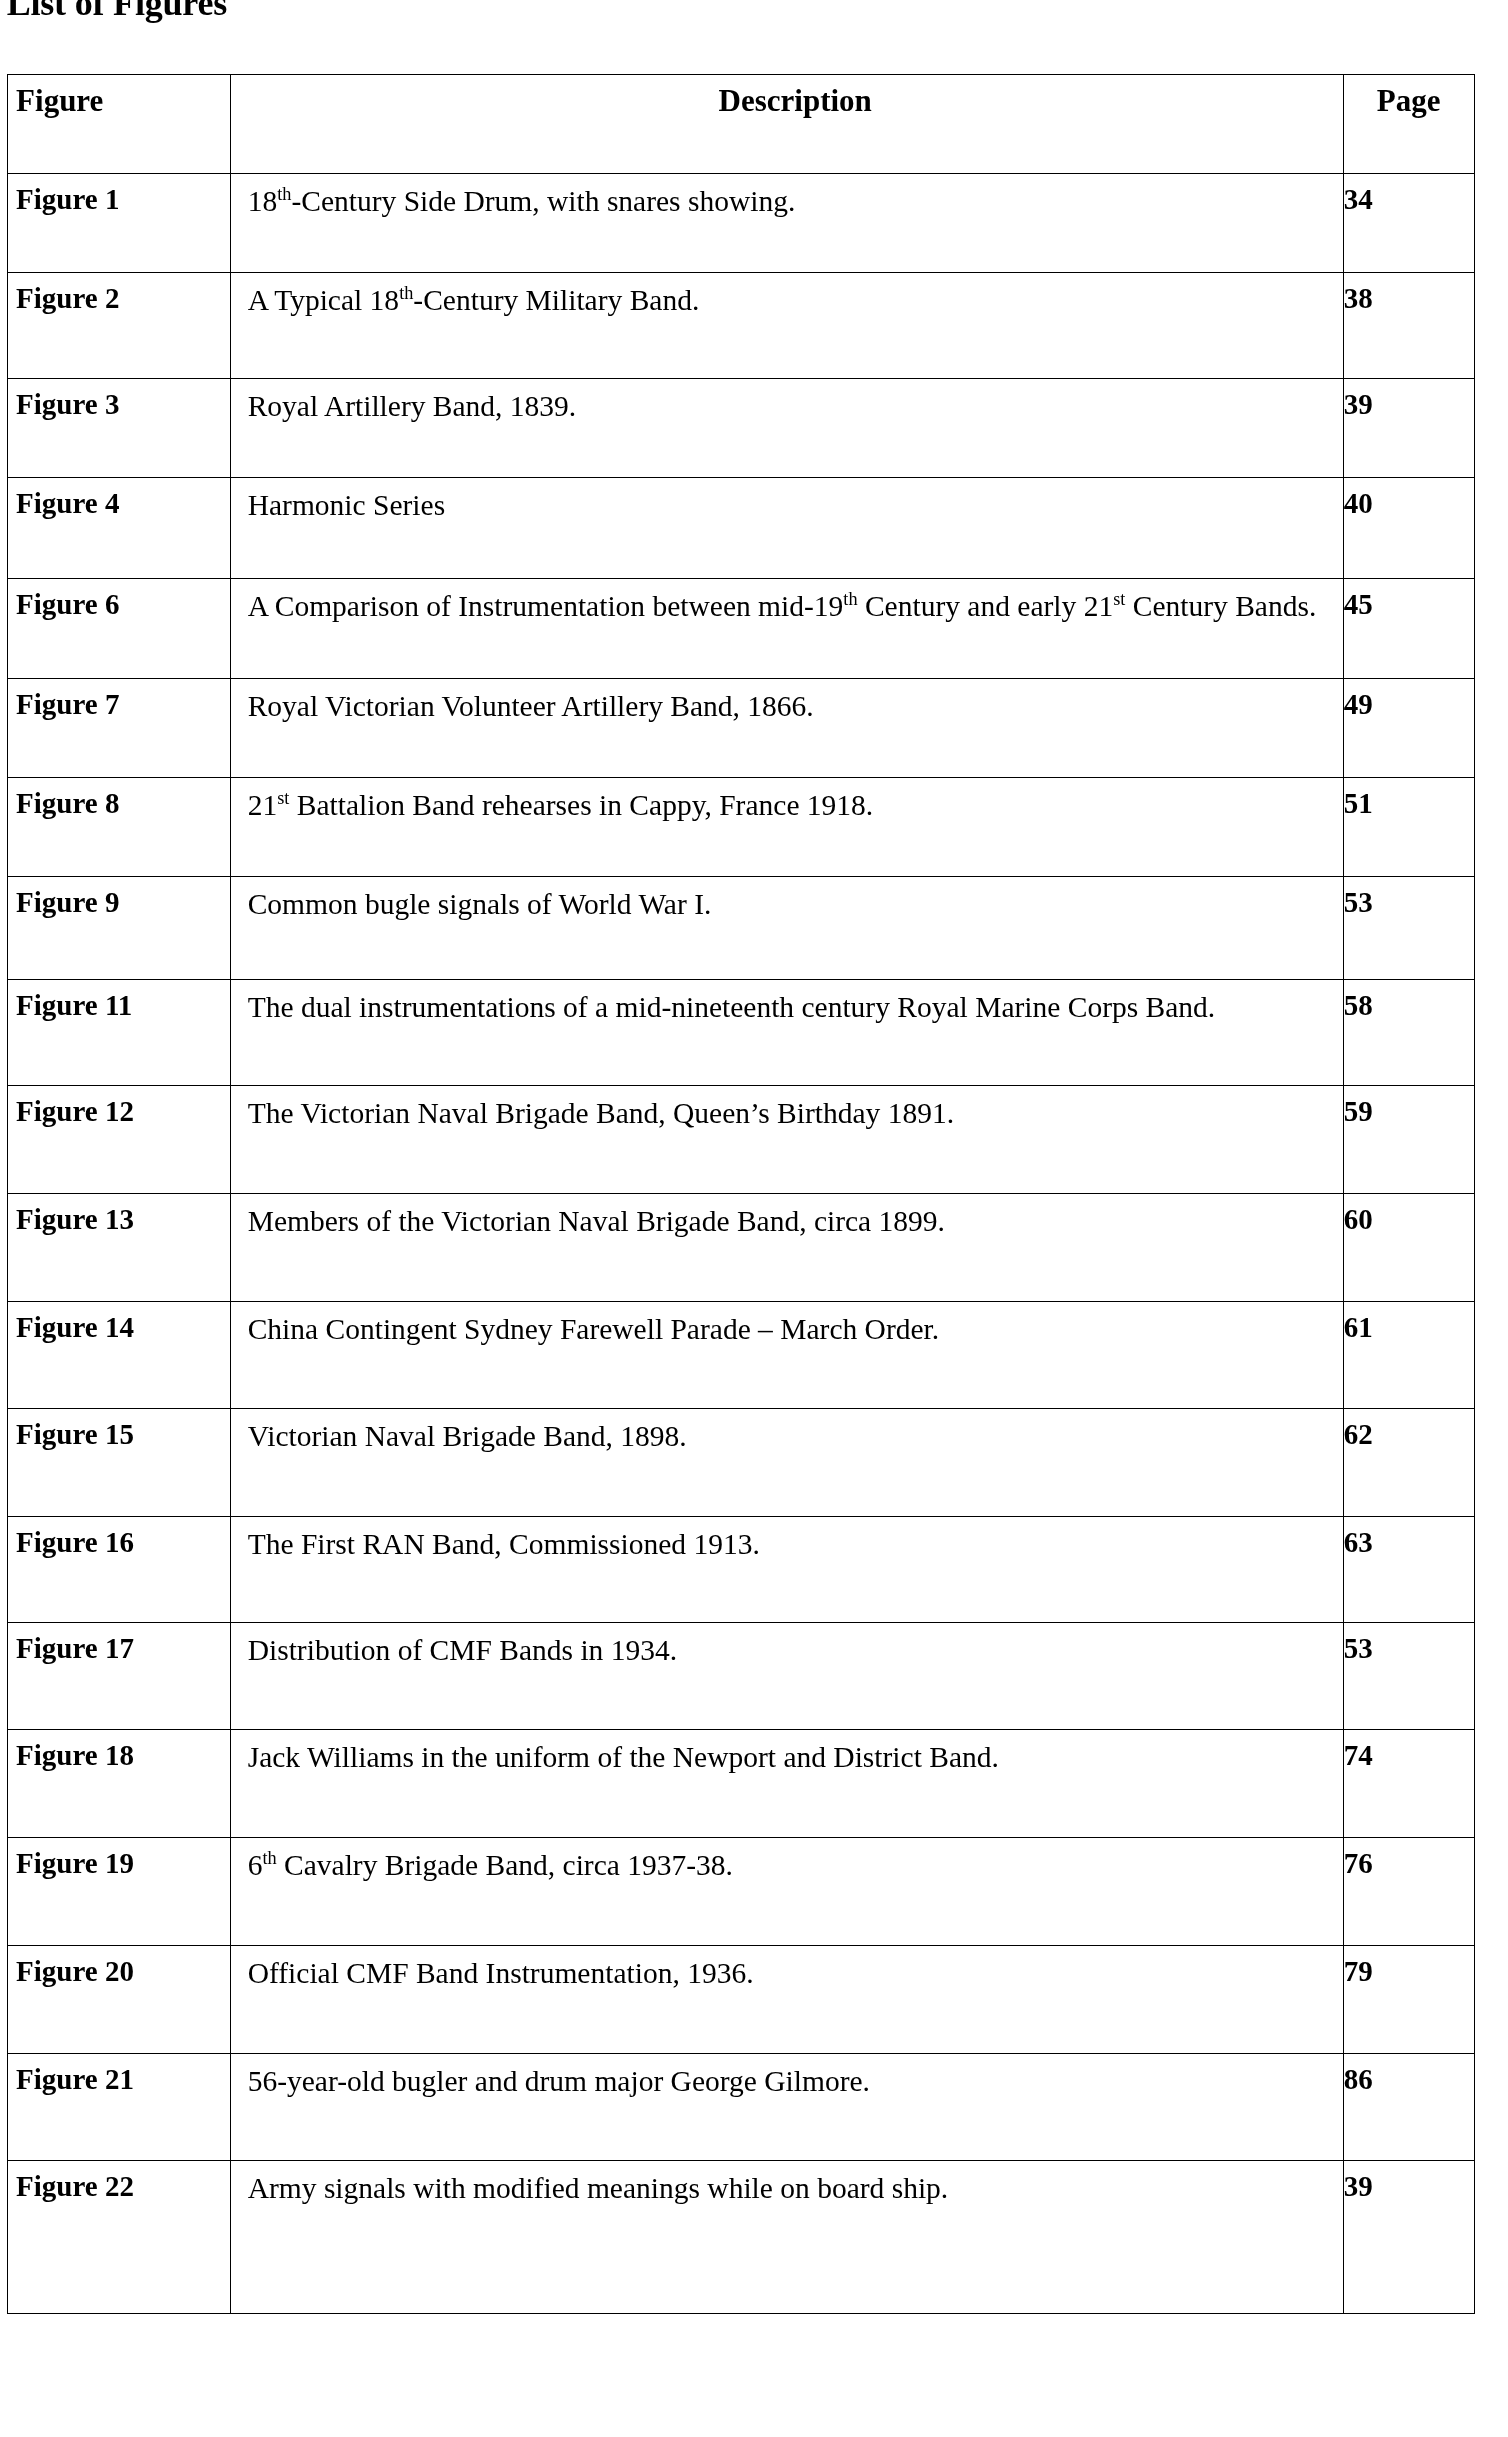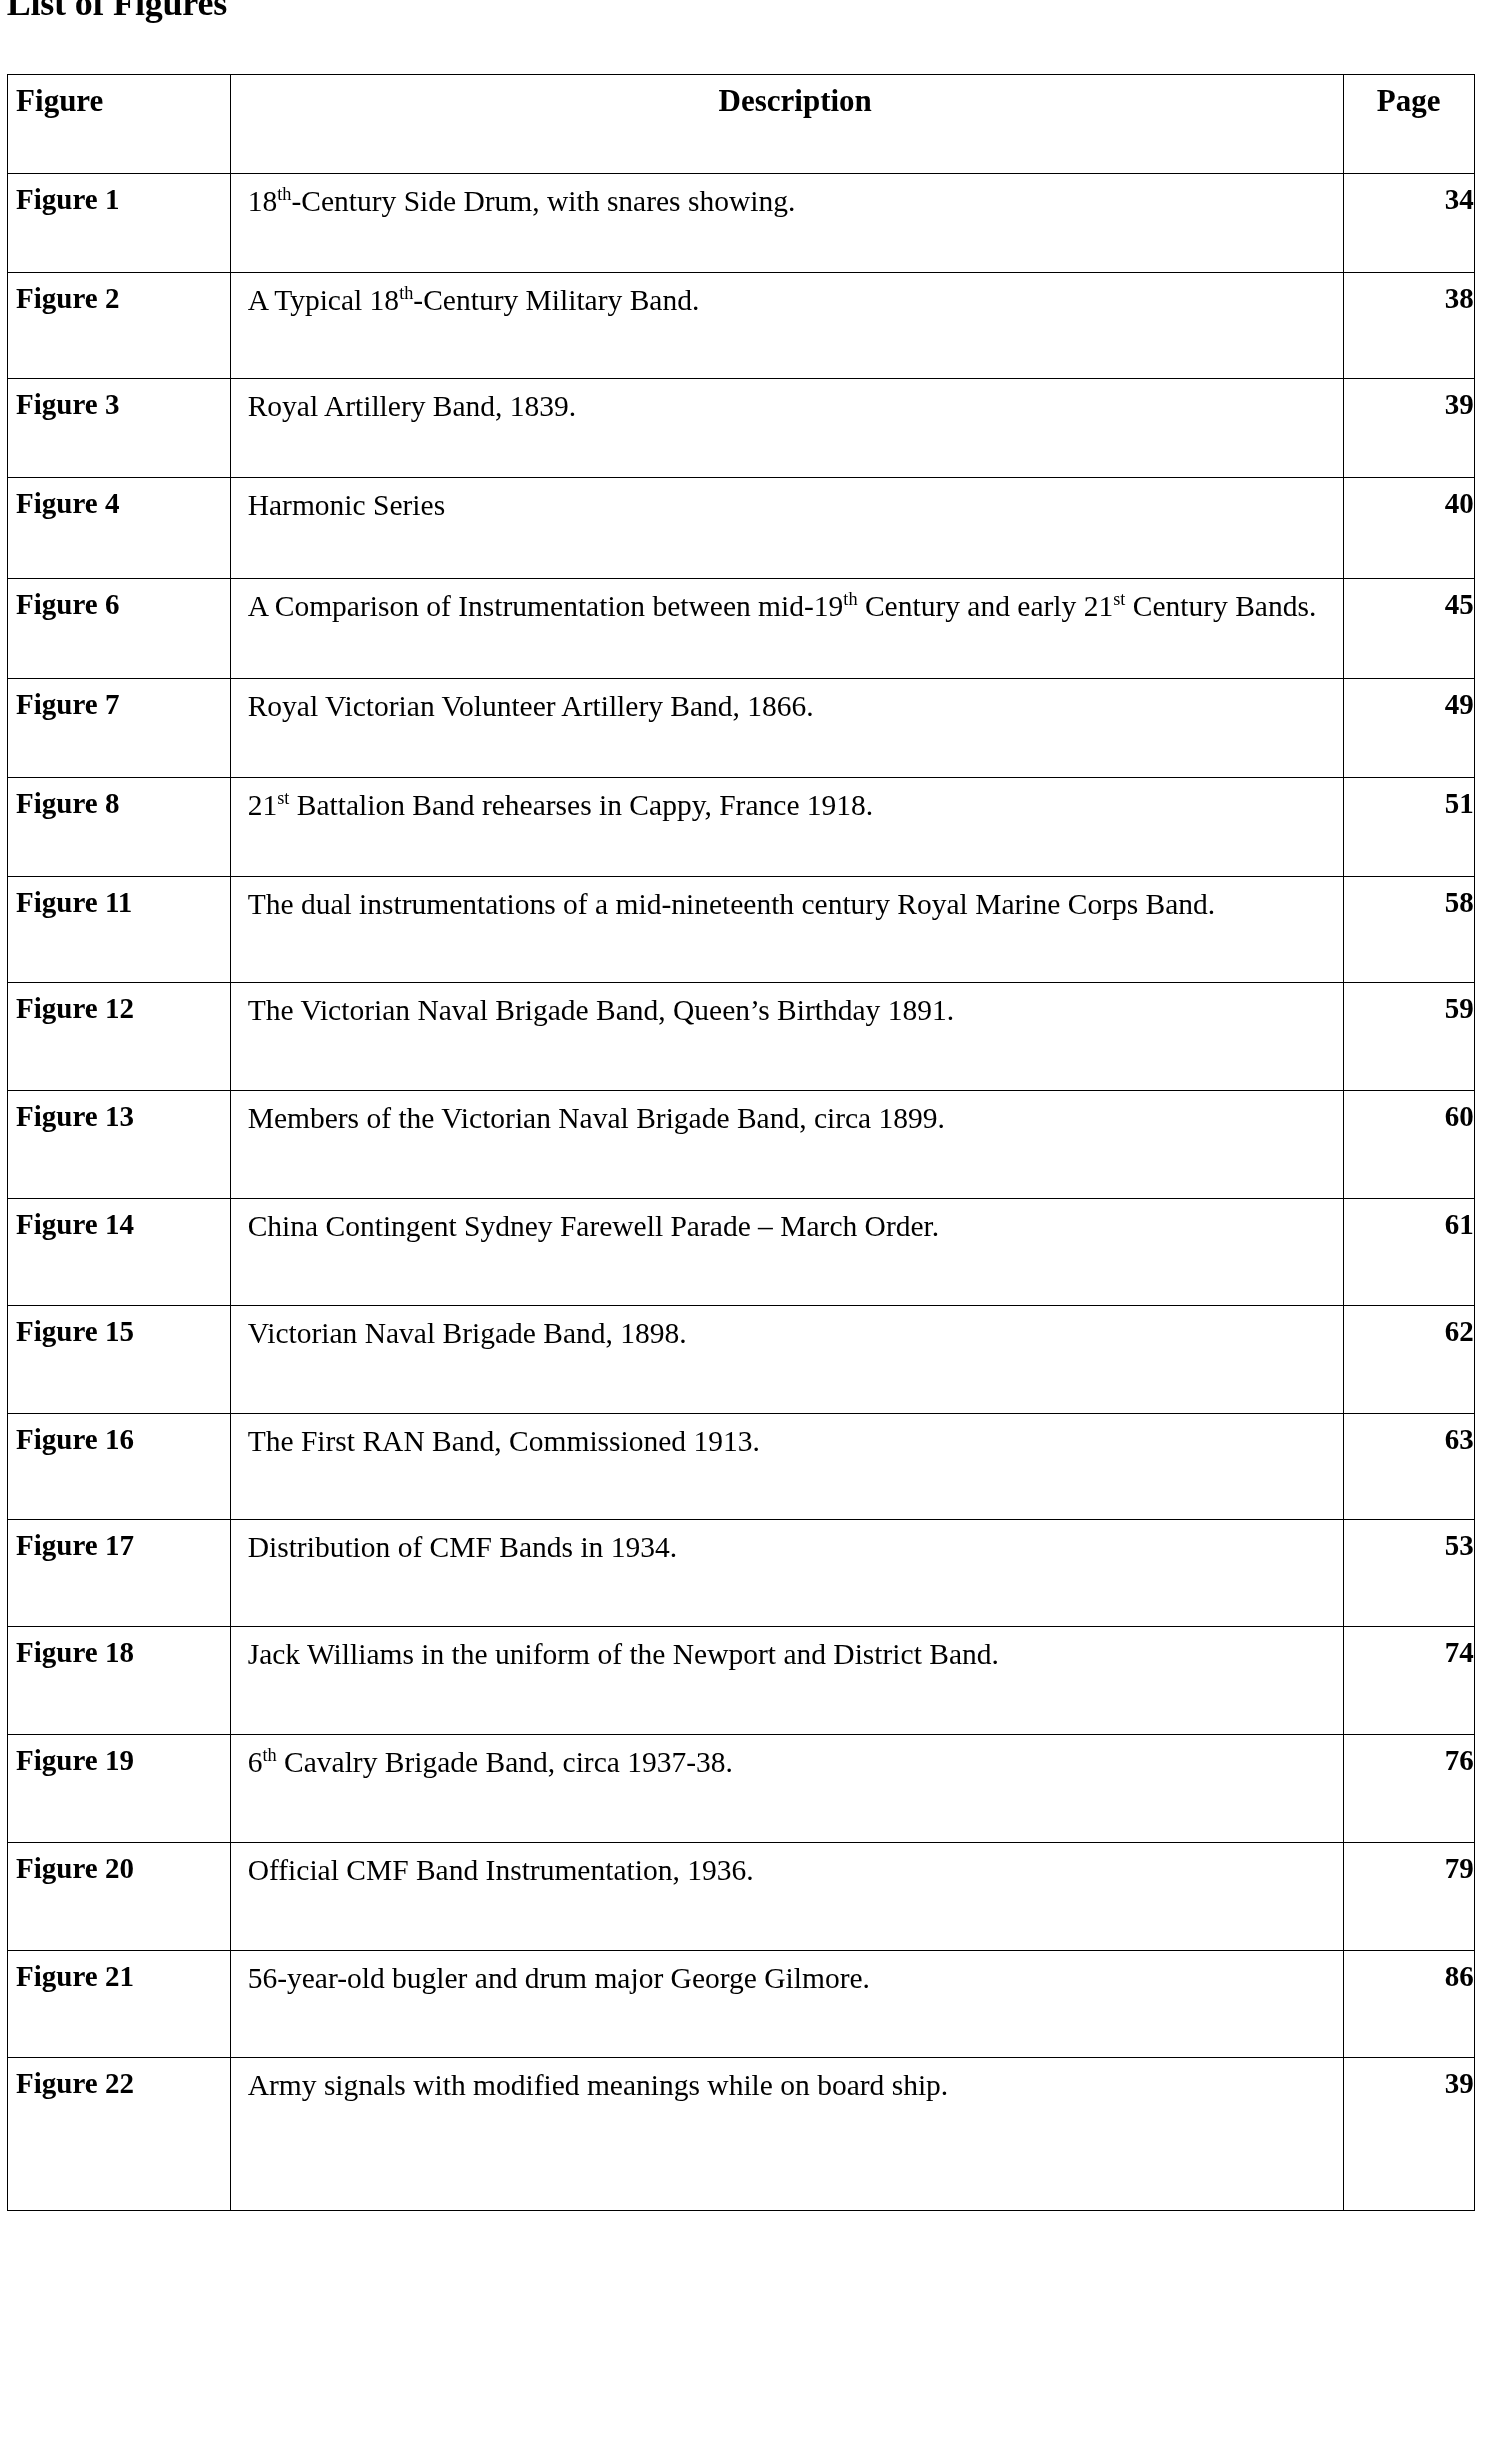--- a/index.html
+++ b/index.html
@@ -87,21 +87,21 @@
     font-size: 29.5px;
     line-height: 1.32;
     padding: 8.4px 11.8px 0 17px;
     text-align: left;
   }
   .page-num {
     font-weight: bold;
     font-size: 29px;
     line-height: 1.05;
     padding-top: 10px;
-    text-align: right;
+    text-align: left;
   }
 
   sup {
     font-size: 0.62em;
     line-height: 0;
     vertical-align: super;
   }
 
   
   .h-r1  { height: 99px; }
@@ -225,20 +225,31 @@
             <div class="fig-label">Figure 8</div>
           </td>
           <td class="cell h-r8">
             <div class="desc-text">21<sup>st</sup> Battalion Band rehearses in Cappy, France 1918.</div>
           </td>
           <td class="cell h-r8">
             <div class="page-num">51</div>
           </td>
         </tr>
         <tr>
+          <td class="cell h-r9">
+            <div class="fig-label">Figure 9</div>
+          </td>
+          <td class="cell h-r9">
+            <div class="desc-text">Common bugle signals of World War I.</div>
+          </td>
+          <td class="cell h-r9">
+            <div class="page-num">53</div>
+          </td>
+        </tr>
+        <tr>
           <td class="cell h-r11">
             <div class="fig-label">Figure 11</div>
           </td>
           <td class="cell h-r11">
             <div class="desc-text">The dual instrumentations of a mid-nineteenth century Royal Marine Corps Band.</div>
           </td>
           <td class="cell h-r11">
             <div class="page-num">58</div>
           </td>
         </tr>

